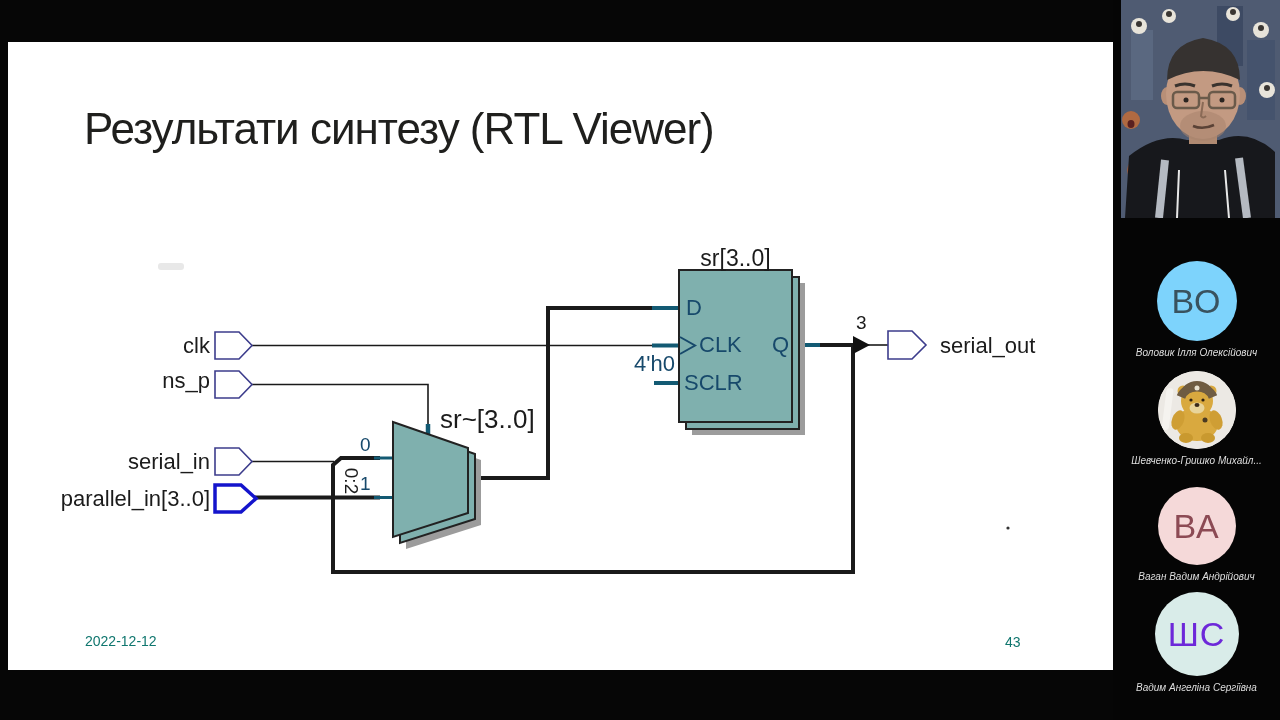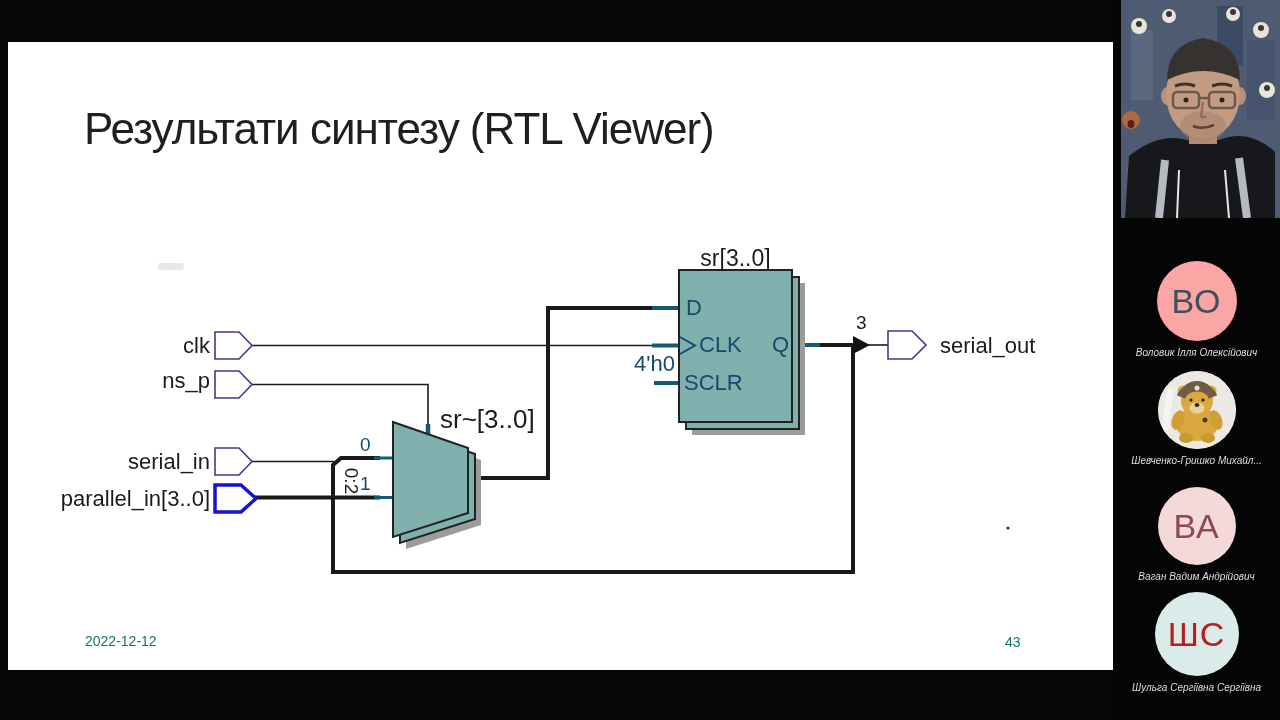--- a/index.html
+++ b/index.html
@@ -20,23 +20,23 @@
   .rot90{transform:rotate(90deg);transform-origin:center center;}
   .footer{position:absolute;font-size:14px;color:#0f766e;}
   .smudge{position:absolute;left:150px;top:221px;width:26px;height:7px;background:#e8e8e8;border-radius:3px;}
   
   .sidebar{position:absolute;left:1113px;top:0;width:167px;height:720px;background:#050505;}
   .video-tile{position:absolute;left:8px;top:0;width:159px;height:218px;overflow:hidden;background:#4f5b72;}
   .participant{position:absolute;left:0;width:167px;display:flex;flex-direction:column;align-items:center;}
   .avatar-circle{border-radius:50%;display:flex;align-items:center;justify-content:center;
                  font-size:34px;letter-spacing:1px;}
   .pname{margin-top:6px;font-size:10px;color:#dedede;white-space:nowrap;font-style:italic;}
-  .av-1{width:80px;height:80px;background:#fca5a5;color:#39525e;}
+  .av-1{width:80px;height:80px;background:#7dd3fc;color:#39525e;}
   .av-3{width:78px;height:78px;background:#f5d9d9;color:#8c4a54;}
-  .av-4{width:84px;height:84px;background:#d9ece9;color:#b91c1c;text-align:center;}
+  .av-4{width:84px;height:84px;background:#d9ece9;color:#6d28d9;text-align:center;}
   .av-photo{width:78px;height:78px;background:#ece9e4;overflow:hidden;}
 </style>
 </head>
 <body>
 
 <div class="stage">
 
   <div class="slide">
 
     <div class="slide-title">Результати синтезу (RTL Viewer)</div>
@@ -201,17 +201,17 @@
       <div class="pname">Шевченко-Гришко Михайл...</div>
     </div>
 
     <div class="participant" style="top:487px;">
       <div class="avatar-circle av-3">ВА</div>
       <div class="pname">Ваган Вадим Андрійович</div>
     </div>
 
     <div class="participant" style="top:592px;">
       <div class="avatar-circle av-4">ШС</div>
-      <div class="pname">Шульга Сергіївна Сергіївна</div>
+      <div class="pname">Вадим Ангеліна Сергіївна</div>
     </div>
 
   </div>
 </div>
 
 </body></html>

